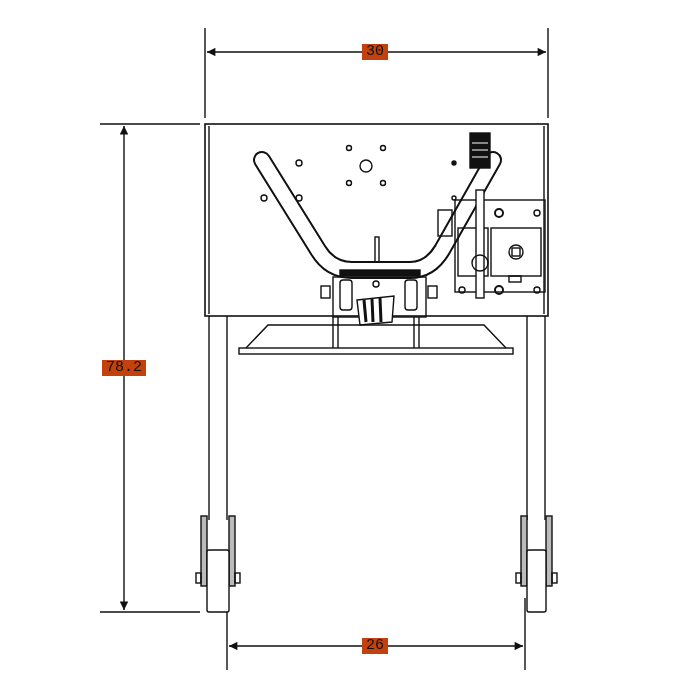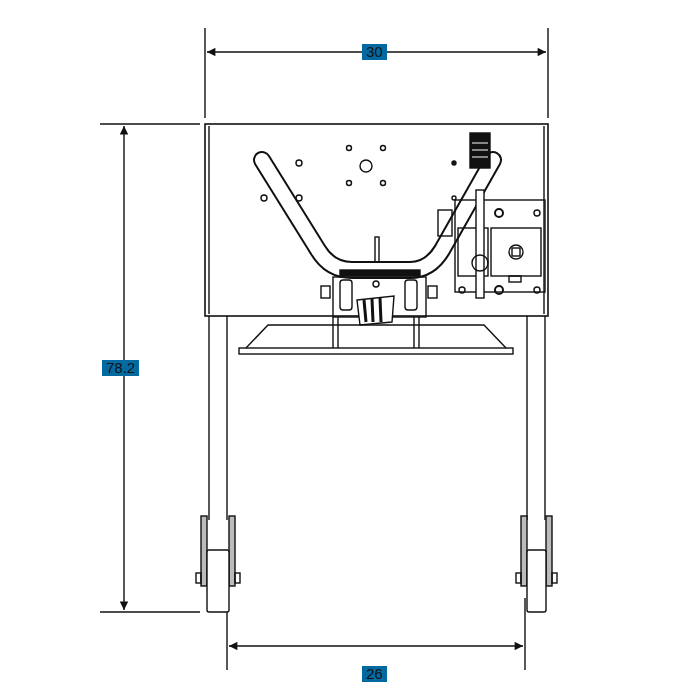--- a/index.html
+++ b/index.html
@@ -1,23 +1,23 @@
 <!DOCTYPE html>
 <html><head>
   <meta charset="utf-8">
   <style>
     html, body { margin: 0; padding: 0; background: #ffffff; }
     body { width: 700px; height: 700px; position: relative; overflow: hidden; }
     svg { position: absolute; left: 0; top: 0; }
     .dim-label {
       position: absolute;
-      font-family: Liberation Sans, sans-serif;
+      font-family: Liberation Mono, monospace;
       font-size: 15px;
       color: #111;
-      background: #0369a1;
+      background: #c2410c;
       padding: 0 4px;
       line-height: 16px;
     }
   </style>
 </head>
 <body>
 
 <svg width="700" height="700" viewBox="0 0 700 700">
   <defs>
     <marker id="arrow" viewBox="0 0 10 10" refX="10" refY="5" markerWidth="10" markerHeight="6" orient="auto-start-reverse">
@@ -134,13 +134,13 @@
       <rect x="546" y="516" width="6" height="70" fill="#bbb"></rect>
       <rect x="527" y="550" width="19" height="62" rx="2" fill="#fff"></rect>
       <rect x="516" y="573" width="5" height="10"></rect>
       <rect x="552" y="573" width="5" height="10"></rect>
     </g>
   </g>
 </svg>
 
 <span class="dim-label" style="left:362px; top:44px;">30</span>
 <span class="dim-label" style="left:102px; top:360px;">78.2</span>
-<span class="dim-label" style="left:362px; top:638px;margin-top:28px;">26</span>
+<span class="dim-label" style="left:362px; top:638px;">26</span>
 
 </body></html>

